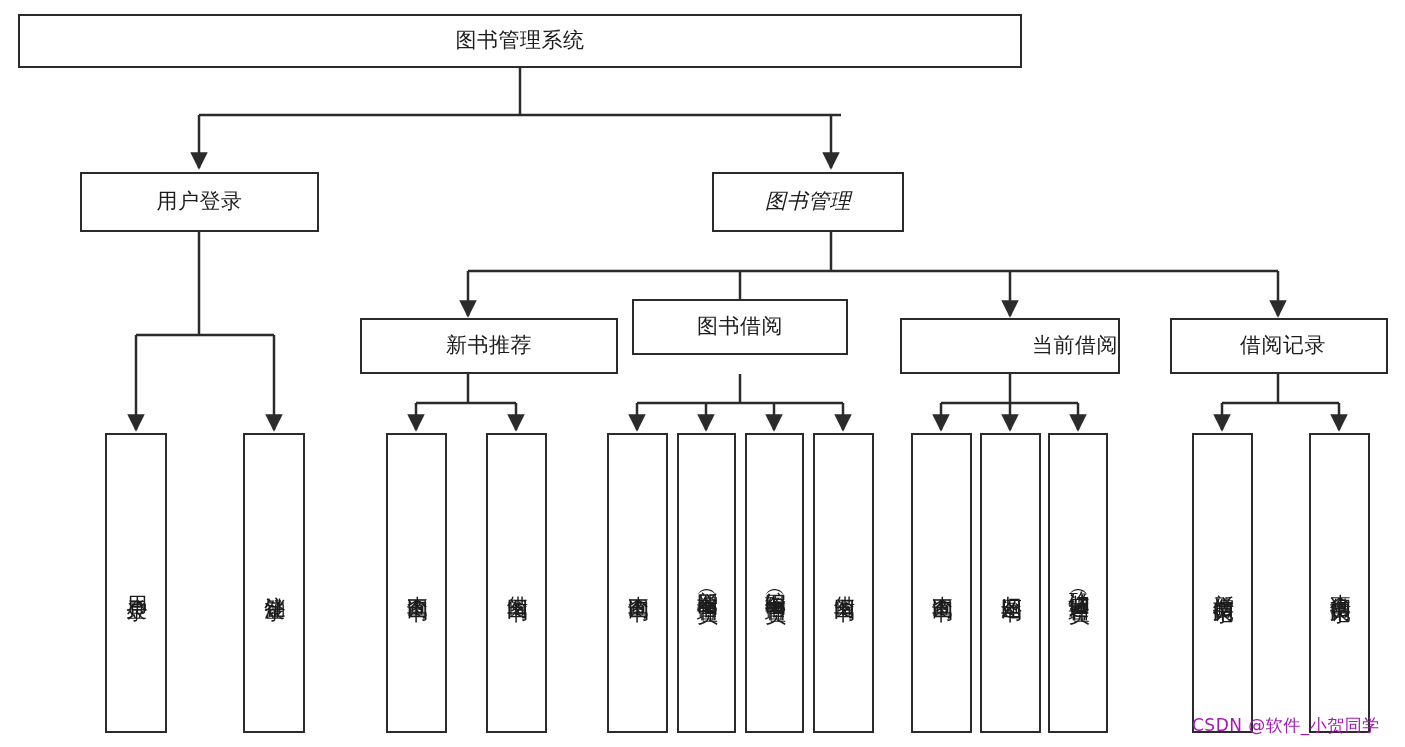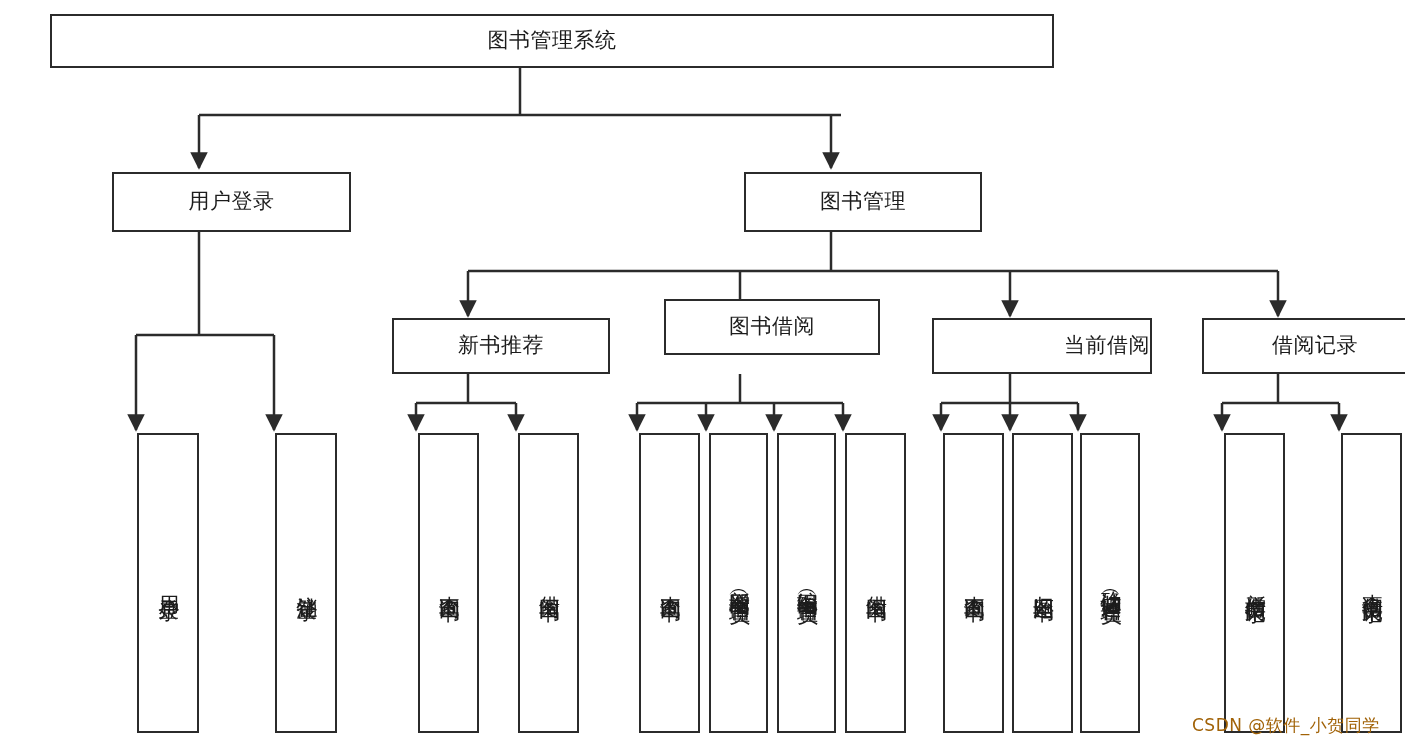--- a/index.html
+++ b/index.html
@@ -28,21 +28,20 @@
   }
   .node {
     position: absolute;
     box-sizing: border-box;
     background: #ffffff;
     border: 2.5px solid #2b2b2b;
     display: flex;
     align-items: center;
     justify-content: center;
     text-align: center;
-    margin-left: 32px;
   }
   .node .label {
     font-size: 21px;
     line-height: 1.12;
     letter-spacing: 0.5px;
     color: #1c1c1c;
     white-space: nowrap;
   }
   .node.vertical {
     align-items: center;
@@ -53,21 +52,21 @@
     text-orientation: upright;
     font-size: 21px;
     line-height: 1.42;
     letter-spacing: 2px;
     white-space: normal;
     max-height: 100%;
   }
   .watermark {
     position: absolute;
     font-size: 17px;
-    color: #a16207;
+    color: #a21caf;
     letter-spacing: 0.5px;
     white-space: nowrap;
     user-select: none;
   }
 </style>
 </head>
 <body>
 
 <div id="canvas">
 
@@ -121,25 +120,25 @@
     </g>
   </svg>
 
   <div class="node" style="left:18px; top:14px; width:1004px; height:54px;">
     <span class="label">图书管理系统</span>
   </div>
 
   <div class="node" style="left:80px; top:172px; width:239px; height:60px;">
     <span class="label">用户登录</span>
   </div>
-  <div class="node" style="left:712px; top:172px; width:238px; height:60px;">
+  <div class="node" style="left:712px; top:172px; width:192px; height:60px;font-style:italic;">
     <span class="label">图书管理</span>
   </div>
 
-  <div class="node" style="left:360px; top:318px; width:218px; height:56px;">
+  <div class="node" style="left:360px; top:318px; width:258px; height:56px;">
     <span class="label">新书推荐</span>
   </div>
   <div class="node" style="left:632px; top:299px; width:216px; height:56px;">
     <span class="label">图书借阅</span>
   </div>
   <div class="node" style="left:900px; top:318px; width:220px; height:56px;justify-content:flex-end;">
     <span class="label">当前借阅</span>
   </div>
   <div class="node" style="left:1170px; top:318px; width:218px; height:56px;padding-left:8px;">
     <span class="label">借阅记录</span>

